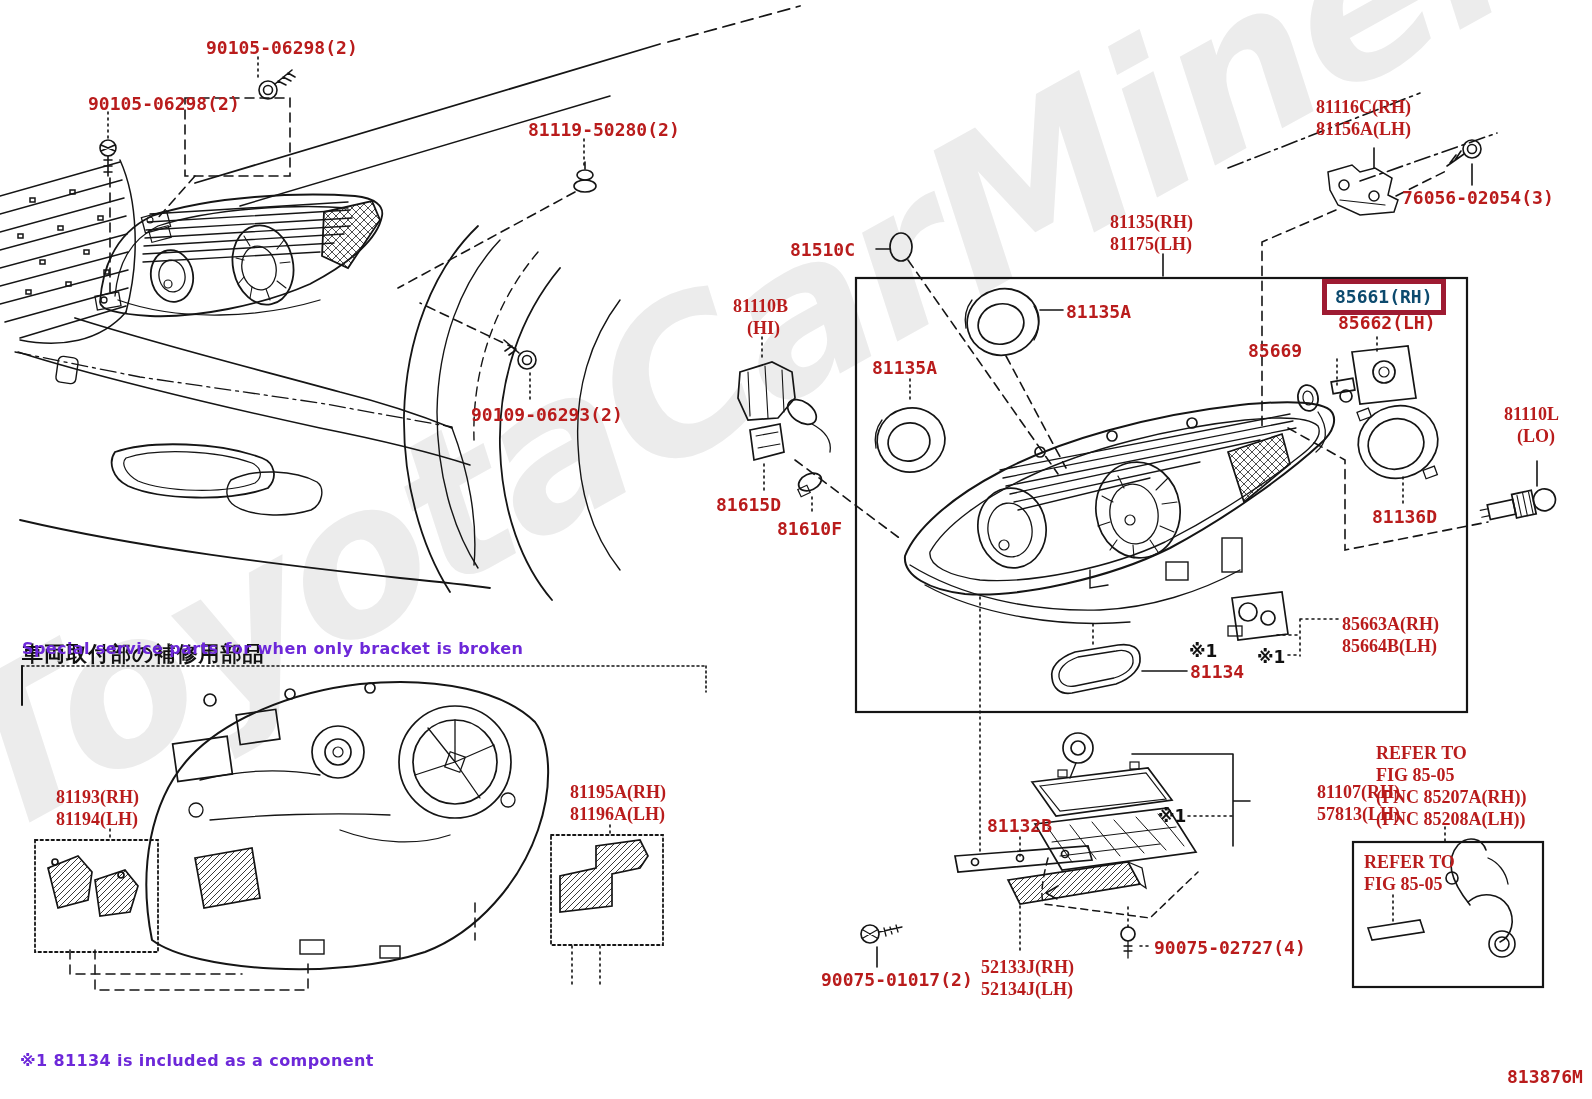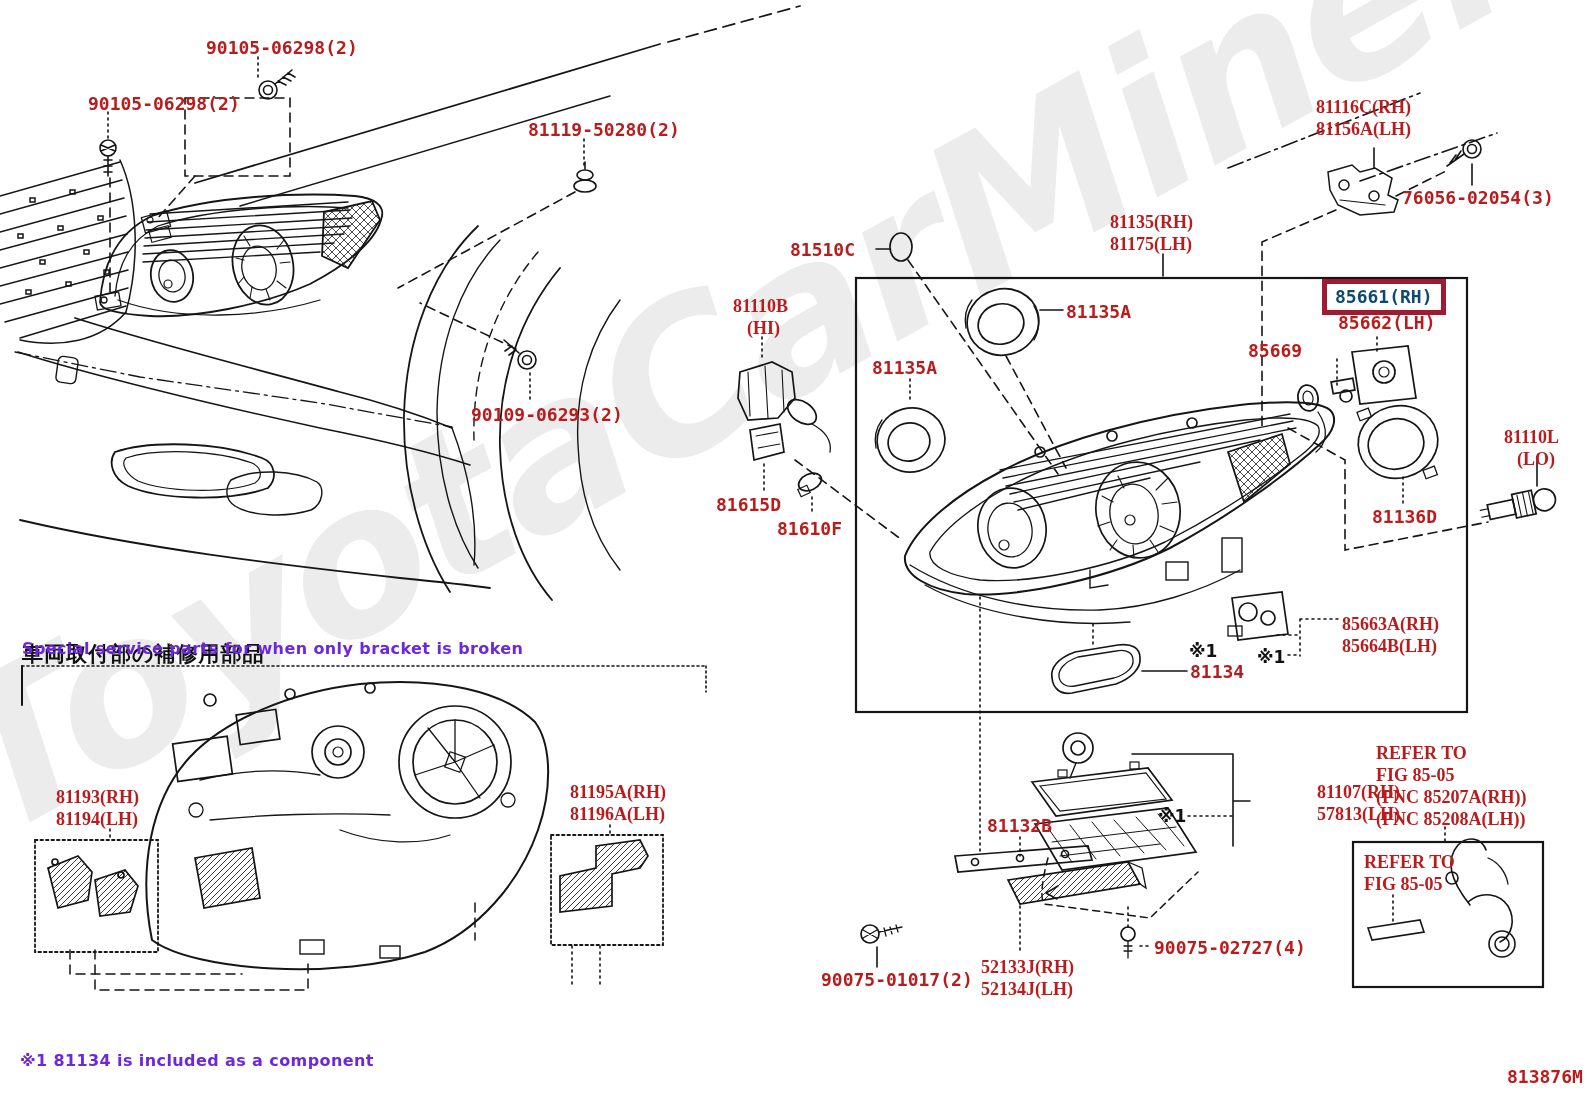--- a/index.html
+++ b/index.html
@@ -465,21 +465,21 @@
 <div class="pn" style="left:1248px;top:340px">85669</div>
 
 <div class="pn" style="left:733px;top:295px">
   <div class="ln">81110B</div>
   <div class="ln" style="padding-left:14px">(HI)</div>
 </div>
 
 <div class="pn" style="left:872px;top:357px">81135A</div>
 <div class="pn" style="left:471px;top:404px">90109-06293(2)</div>
 
-<div class="pn" style="left:1504px;top:426px">
+<div class="pn" style="left:1504px;top:403px">
   <div class="ln">81110L</div>
   <div class="ln" style="padding-left:13px">(LO)</div>
 </div>
 
 <div class="pn" style="left:1372px;top:506px">81136D</div>
 <div class="pn" style="left:716px;top:494px">81615D</div>
 <div class="pn" style="left:777px;top:518px">81610F</div>
 
 <div class="pn" style="left:1342px;top:613px">
   <div class="ln">85663A(RH)</div>

